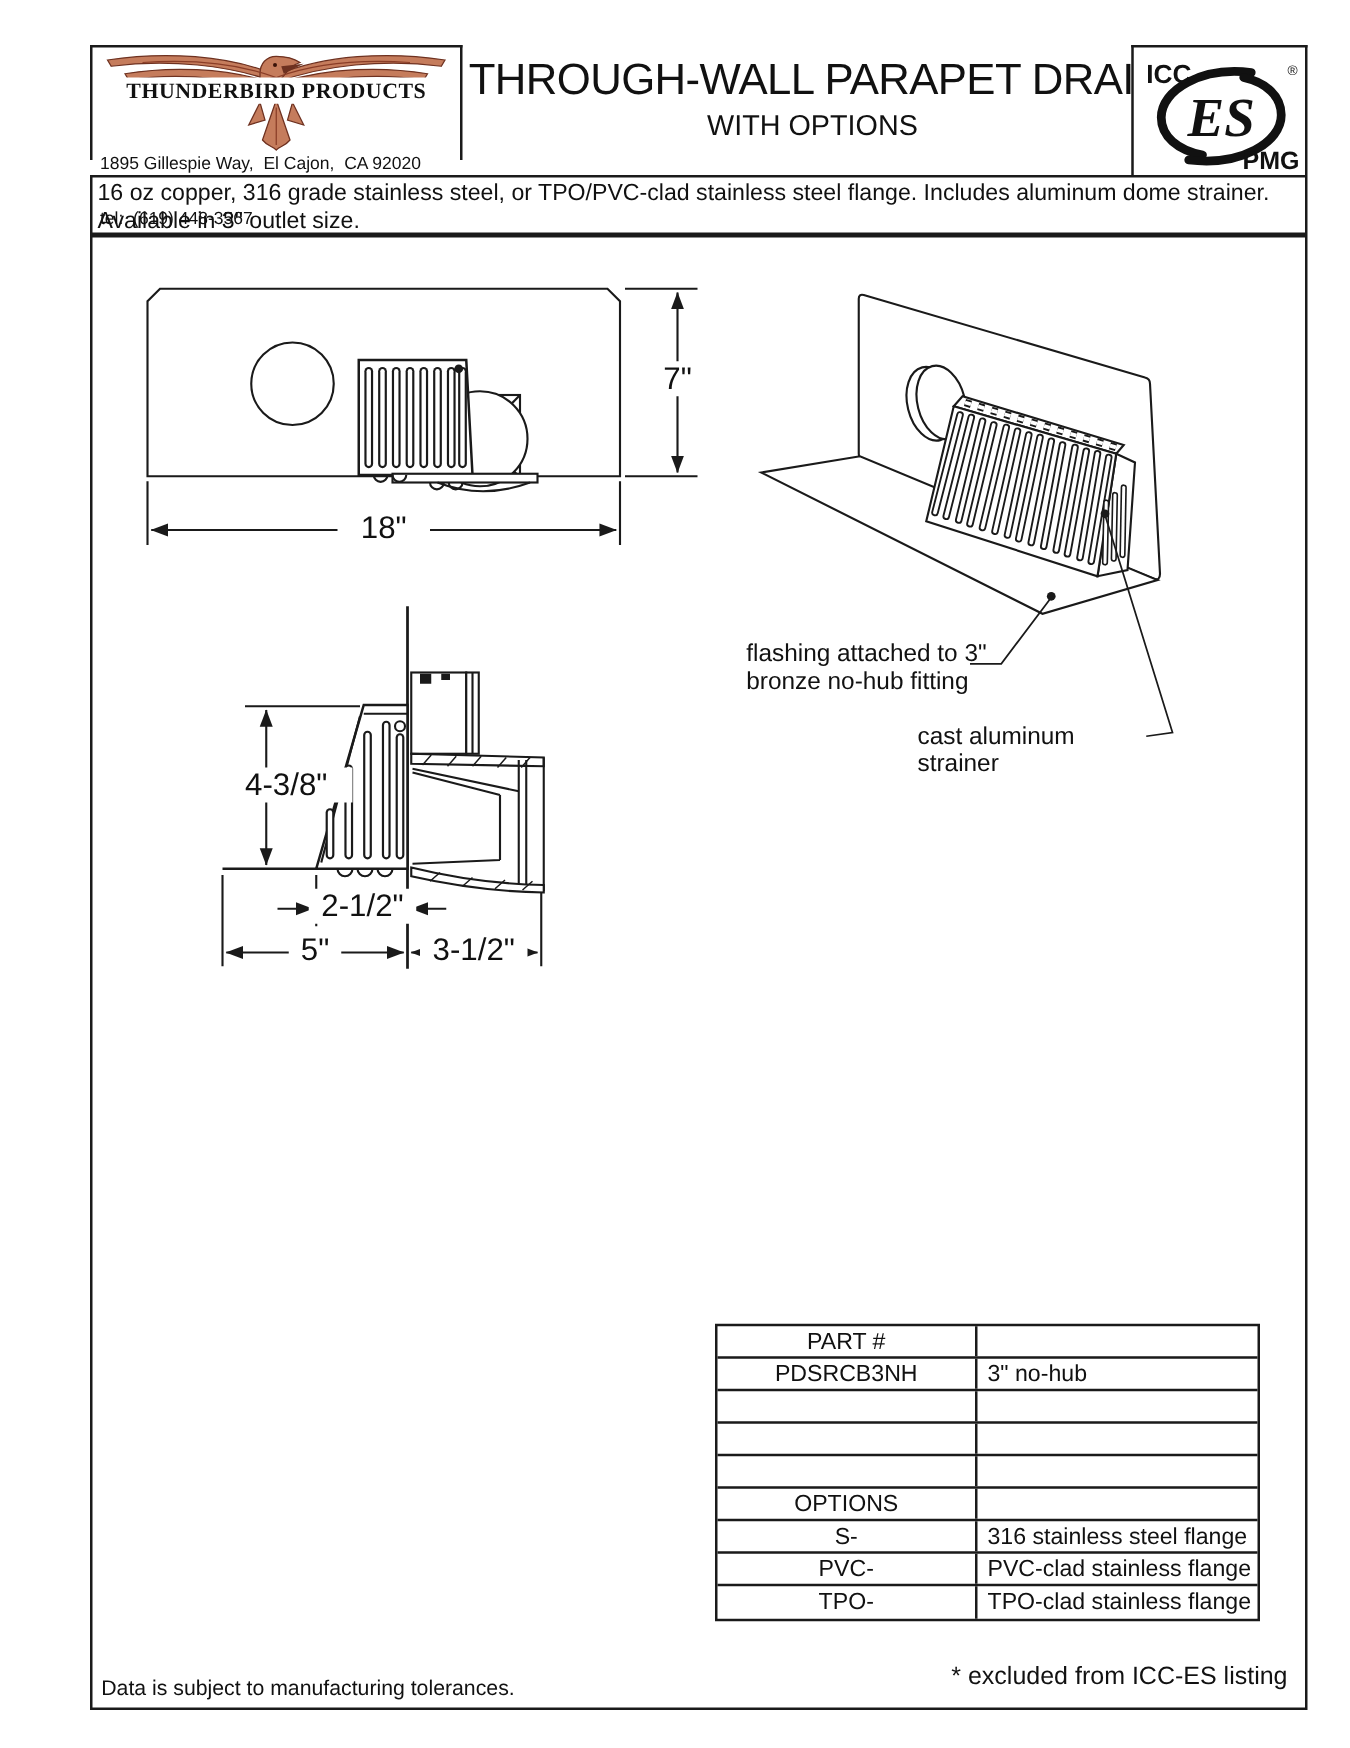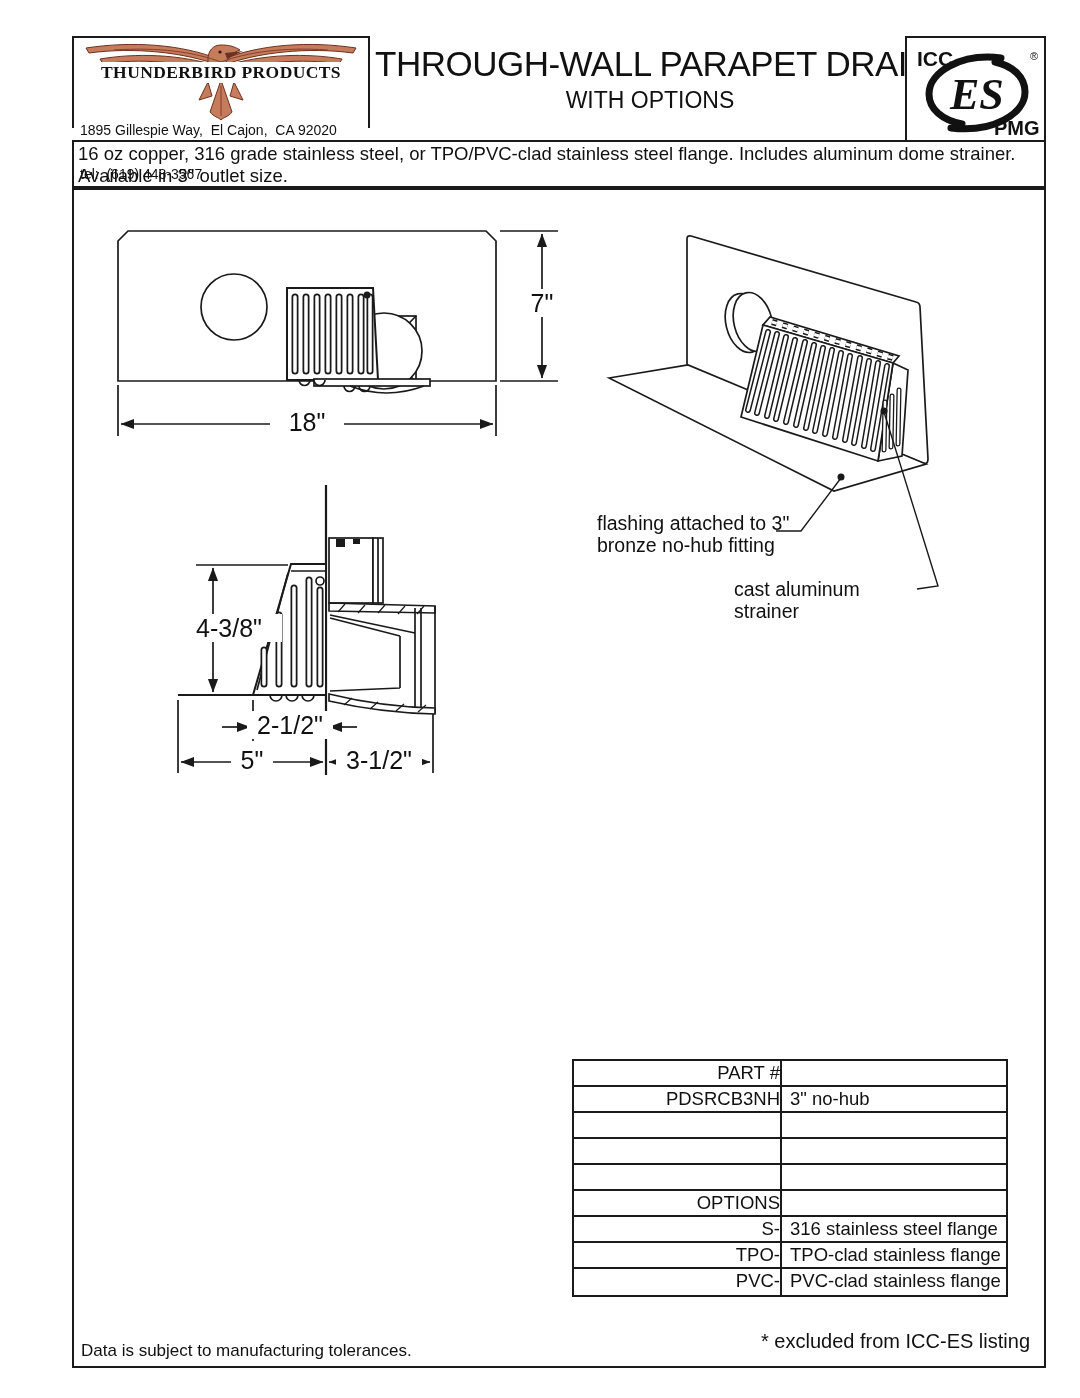--- a/index.html
+++ b/index.html
@@ -22,21 +22,21 @@
         font-size:18.5px;line-height:21.5px;padding:1px 4px;}
   
   .main-box{left:72px;top:188px;width:974px;height:1180px;}
   
   .dim{height:28px;line-height:28px;text-align:center;font-size:25px;background:#fff;}
   .note{font-size:19.5px;line-height:22px;}
   
   .ptable{left:572px;top:1059px;width:436px;border:2px solid #1a1a1a;box-sizing:border-box;background:#fff;}
   .prow{display:flex;height:26px;border-bottom:2px solid #1a1a1a;box-sizing:border-box;}
   .prow:last-child{border-bottom:none;}
-  .pc1{width:208px;border-right:2px solid #1a1a1a;box-sizing:border-box;text-align:right;
+  .pc1{width:208px;border-right:2px solid #1a1a1a;box-sizing:border-box;text-align:center;
        font-size:18.5px;line-height:23px;}
   .pc2{flex:1;padding-left:8px;font-size:18.5px;line-height:23px;}
   .fn-right{left:700px;top:1330px;width:330px;text-align:right;font-size:20px;}
   .fn-left{left:81px;top:1341px;font-size:17px;}
   svg{display:block;}
 </style>
 </head>
 <body>
 
 <div class="page">
@@ -288,25 +288,25 @@
       </div>
     <div class="prow">
         <div class="pc1">OPTIONS</div>
         <div class="pc2"></div>
       </div>
     <div class="prow">
         <div class="pc1">S-</div>
         <div class="pc2">316 stainless steel flange</div>
       </div>
     <div class="prow">
+        <div class="pc1">PVC-</div>
+        <div class="pc2">PVC-clad stainless flange</div>
+      </div>
+    <div class="prow">
         <div class="pc1">TPO-</div>
         <div class="pc2">TPO-clad stainless flange</div>
       </div>
-    <div class="prow">
-        <div class="pc1">PVC-</div>
-        <div class="pc2">PVC-clad stainless flange</div>
-      </div>
   </div>
 
   <div class="abs fn-right">* excluded from ICC-ES listing</div>
   <div class="abs fn-left">Data is subject to manufacturing tolerances.</div>
 
 </div>
 
 </body></html>

